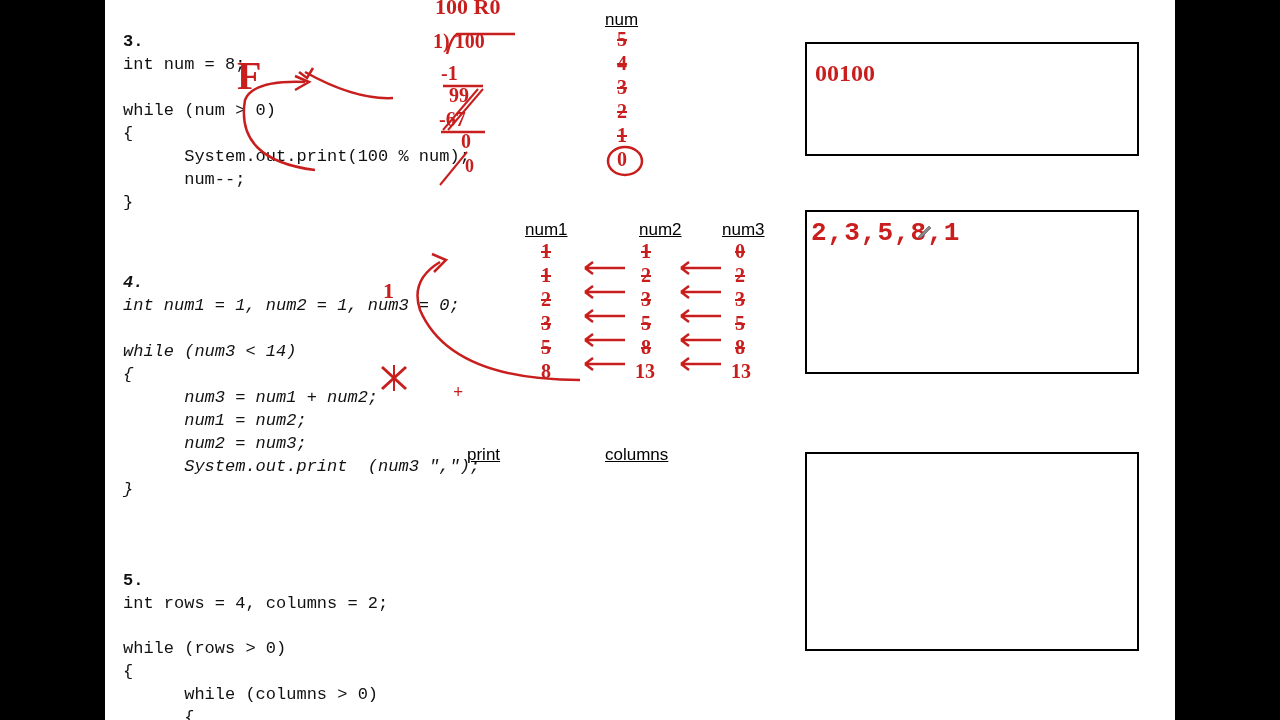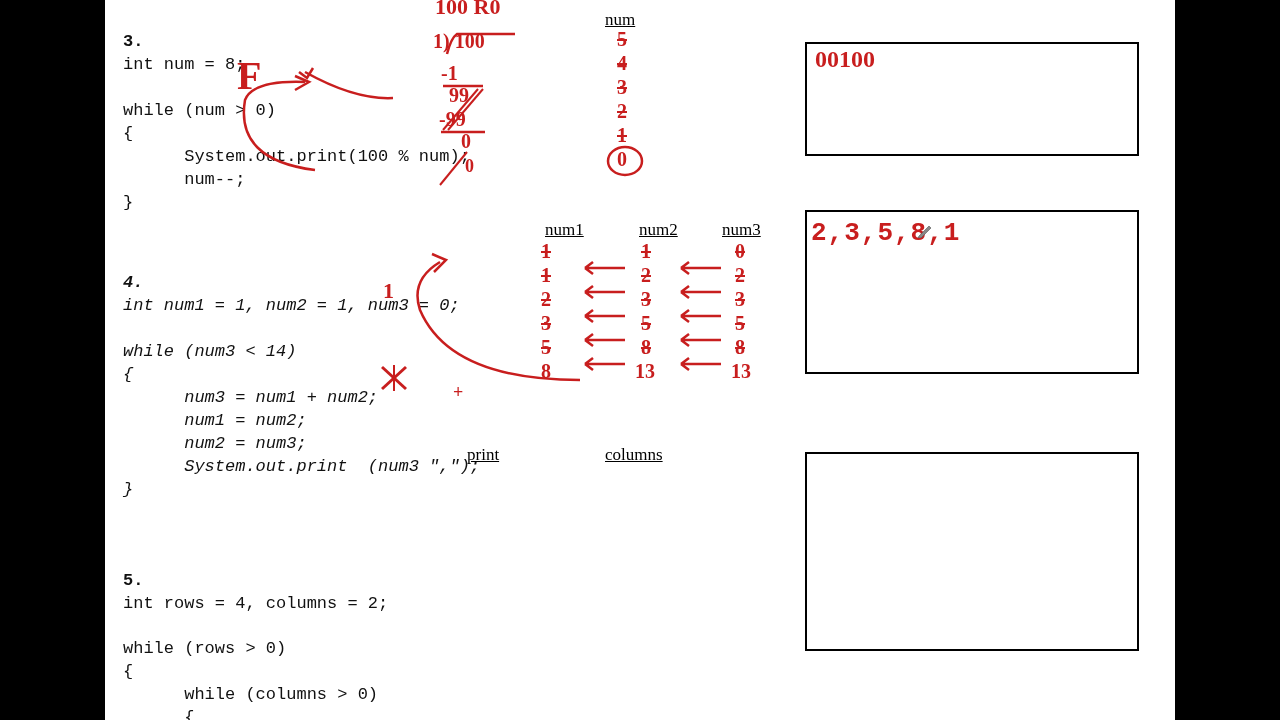--- a/index.html
+++ b/index.html
@@ -26,21 +26,21 @@
   .code {
     font-family: "Courier New", Courier, monospace;
     white-space: pre;
     line-height: 1.35;
     color: #111;
     font-size: 17px;
   }
   .bold { font-weight: bold; }
   .hdr {
     text-decoration: underline;
-    font-family: Liberation Serif, serif;
+    font-family: Liberation Sans, sans-serif;
   }
   .outbox {
     position: absolute;
     border: 2px solid #000;
     background: transparent;
     width: 330px;
   }
   .annot {
     position: absolute;
     color: #c81e1e;
@@ -70,36 +70,36 @@
 <span>while (num &gt; 0)</span>
 <span>{</span>
 <span>      System.out.print(100 % num);</span>
 <span>      num--;</span>
 <span>}</span>
   </div>
 
   <span class="abs hdr" style="left:500px; top:10px;">num</span>
 
   <div class="outbox" style="left:700px; top:42px; height:110px;"></div>
-  <span class="abs hand" style="left:710px; top:46px; font-size:24px;">00100</span>
+  <span class="abs hand" style="left:710px; top:60px; font-size:24px;">00100</span>
 
   <div class="code" style="margin-top:12px;font-style:italic;">
 <span class="bold">4.</span>
 <span>int num1 = 1, num2 = 1, num3 = 0;</span>
 
 <span>while (num3 &lt; 14)</span>
 <span>{</span>
 <span>      num3 = num1 + num2;</span>
 <span>      num1 = num2;</span>
 <span>      num2 = num3;</span>
 <span>      System.out.print</span><span style="position:relative;">  </span><span>(num3</span><span> </span><span>",");</span>
 <span>}</span>
   </div>
 
-  <span class="abs hdr" style="left:420px; top:220px;margin-left:20px;">num1</span>
+  <span class="abs hdr" style="left:420px; top:220px;">num1</span>
   <span class="abs hdr" style="left:522px; top:220px;margin-left:12px;">num2</span>
   <span class="abs hdr" style="left:617px; top:220px;">num3</span>
 
   <div class="outbox" style="left:700px; top:210px; height:160px;"></div>
   <span class="abs hand" style="left:706px; top:218px; font-size:26px; letter-spacing:1px;font-family:Liberation Mono, monospace;">2,3,5,8,1</span>
 
   <div class="code" style="margin-top:22px;">
 <span class="bold">5.</span>
 <span>int rows = 4, columns = 2;</span>
 
@@ -127,21 +127,21 @@
   <span class="abs hand" style="left:328px; top:30px; font-size:20px;">1) 100</span>
   <svg class="annot" style="left:338px; top:30px;" width="80" height="30">
     <path d="M4 24 Q8 8 14 4 L72 4" stroke="#c81e1e" stroke-width="2.5" fill="none"></path>
   </svg>
 
   <span class="abs hand" style="left:336px; top:62px; font-size:20px;">-1</span>
   <svg class="annot" style="left:338px; top:84px;" width="40" height="4">
       <line x1="0" y1="2" x2="40" y2="2" stroke="#c81e1e" stroke-width="2.5"></line>
     </svg>
   <span class="abs hand" style="left:344px; top:84px; font-size:20px;">99</span>
-  <span class="abs hand" style="left:334px; top:108px; font-size:20px;">-99</span>
+  <span class="abs hand" style="left:334px; top:108px; font-size:20px;">-67</span>
   <svg class="annot" style="left:336px; top:130px;" width="44" height="4">
       <line x1="0" y1="2" x2="44" y2="2" stroke="#c81e1e" stroke-width="2.5"></line>
     </svg>
   <span class="abs hand" style="left:356px; top:130px; font-size:20px;">0</span>
 
   <svg class="annot" style="left:333px; top:85px;" width="50" height="50">
     <line x1="5" y1="45" x2="40" y2="4" stroke="#c81e1e" stroke-width="2"></line>
     <line x1="10" y1="45" x2="45" y2="4" stroke="#c81e1e" stroke-width="2"></line>
   </svg>
   <svg class="annot" style="left:330px; top:150px;" width="40" height="40">

